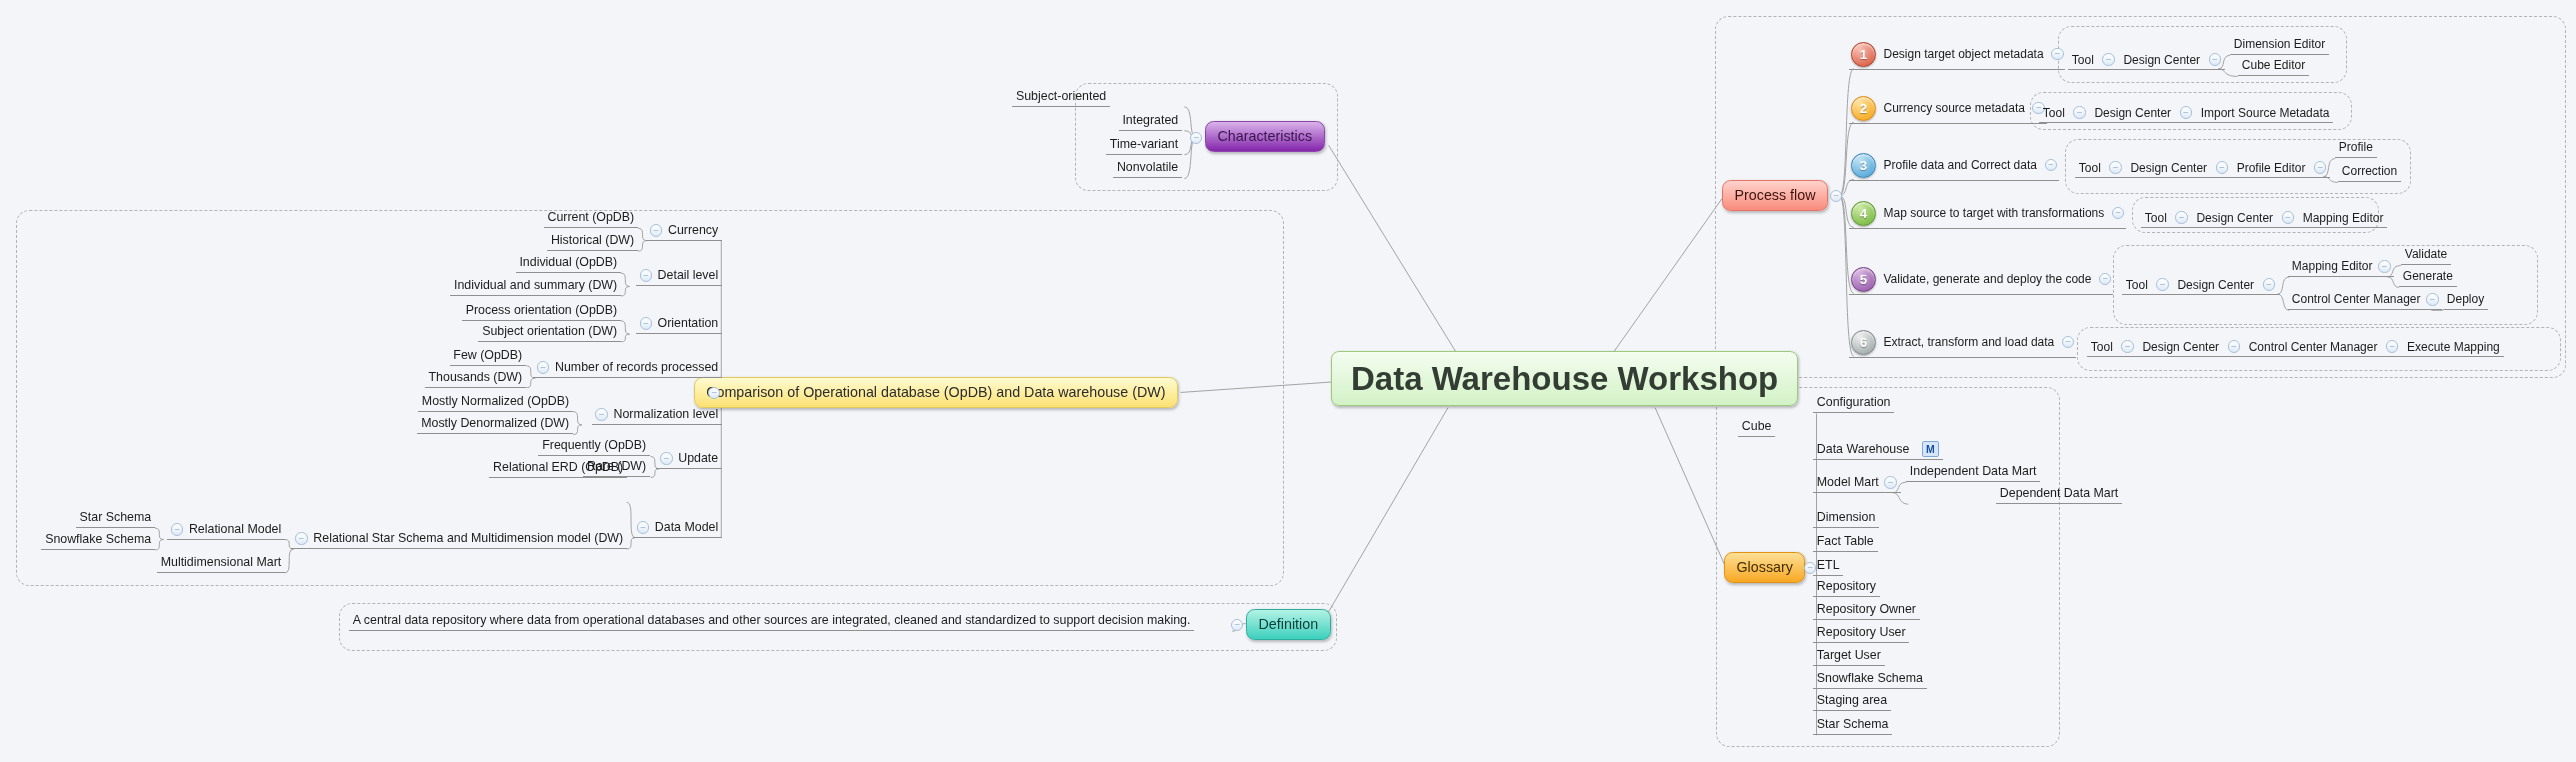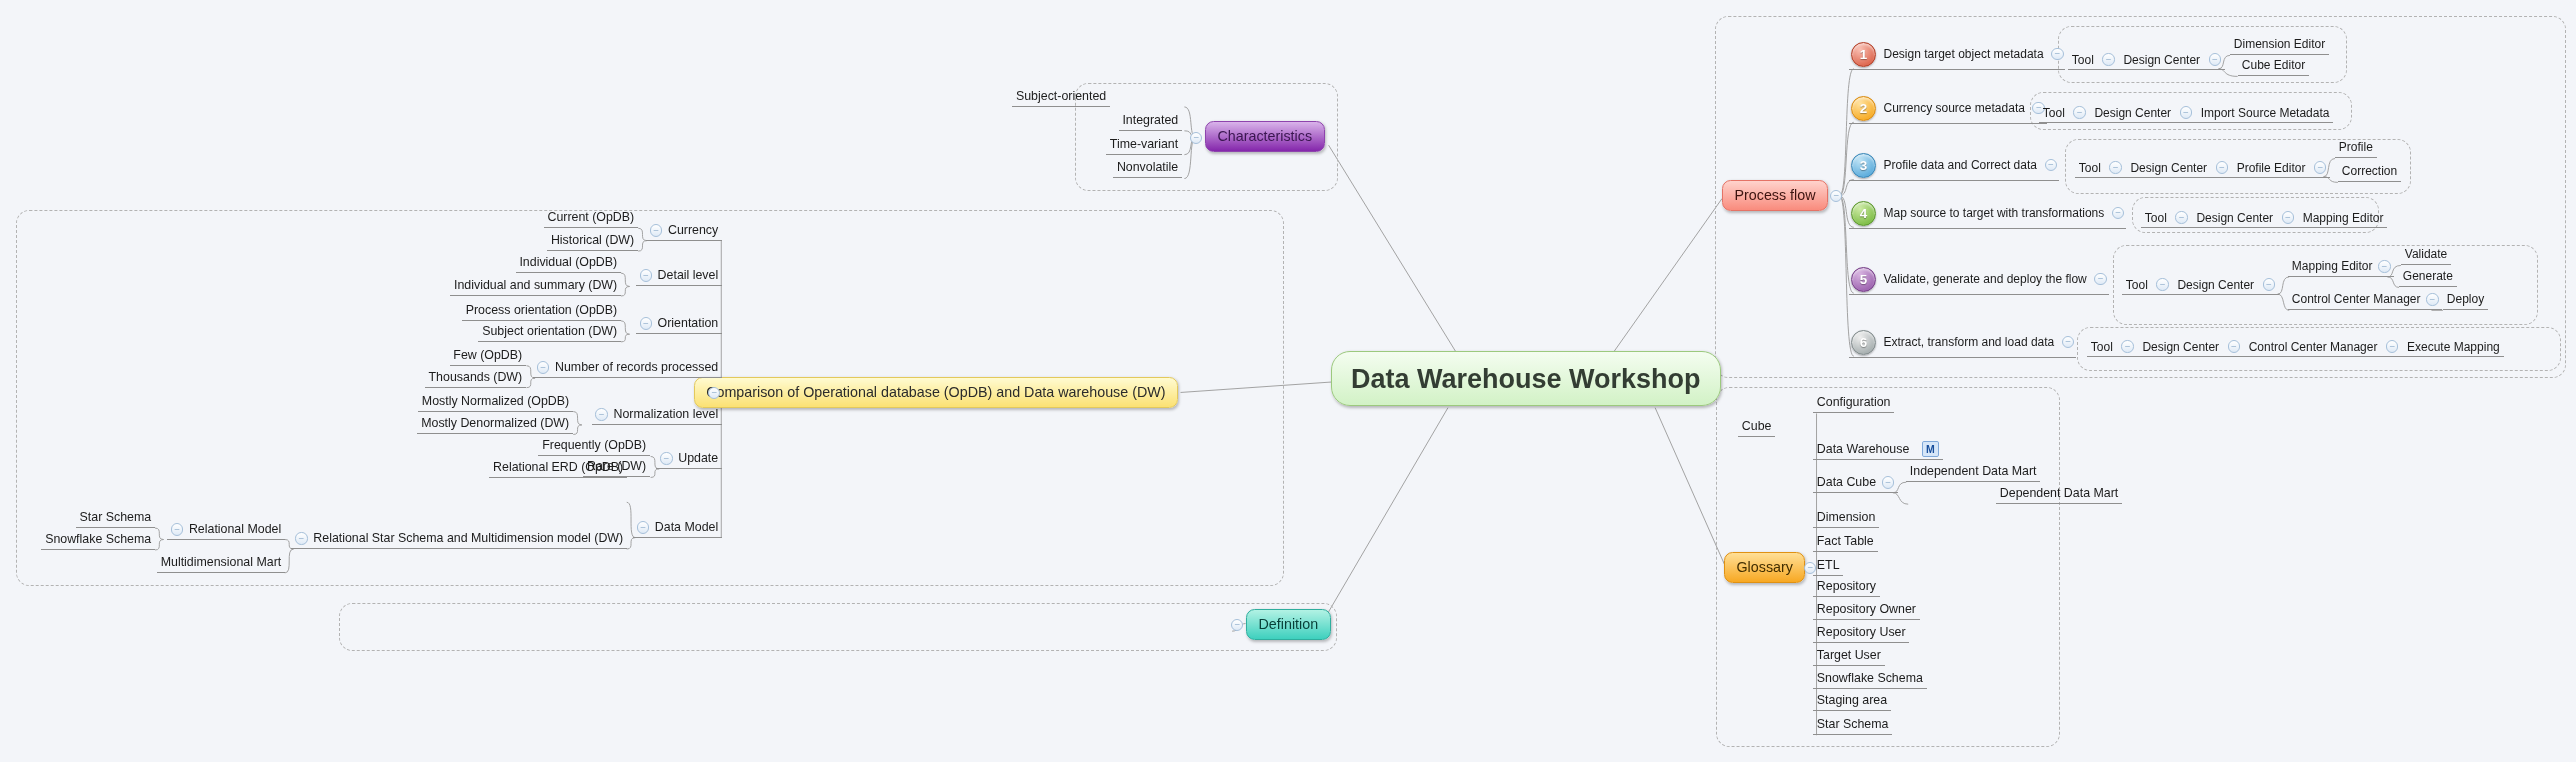--- a/index.html
+++ b/index.html
@@ -22,22 +22,22 @@
 
   .handle{display:inline-flex;align-items:center;justify-content:center;flex:0 0 auto;
           width:12.4px;height:12.4px;border-radius:50%;
           background:linear-gradient(#ffffff,#dfeaf6);border:1px solid #a6c0da;
           color:#93b1cd;font-size:9.6px;line-height:1;box-sizing:border-box;z-index:3;}
   .habs{position:absolute;}
 
   .bubble{position:absolute;z-index:2;white-space:nowrap;border-radius:8.6px;
           padding:4.8px 11.5px;font-size:14.3px;line-height:19px;
           box-shadow:1px 1.9px 2.9px rgba(0,0,0,.25);}
-  .bubble.center{font-size:27px;line-height:36px;font-weight:bold;color:#333d33;
-          padding:8.6px 19px;border-radius:19px;
+  .bubble.center{font-size:33px;line-height:36px;font-weight:bold;color:#333d33;
+          padding:8.6px 19px;border-radius:8px;
           background:linear-gradient(#f4fdf0,#d2f2c6);border:1px solid #9cc97e;}
   .bubble.purple{background:linear-gradient(#d9b3ea,#8426ab);border:1px solid #8e44ad;color:#3a1650;}
   .bubble.yellow{background:linear-gradient(#fffbd1,#fbe173);border:1px solid #e3c95c;color:#2b2b2b;}
   .bubble.teal{background:linear-gradient(#b2f2e4,#3ed0be);border:1px solid #2fae9e;color:#083f38;}
   .bubble.red{background:linear-gradient(#ffd3cc,#f98b7d);border:1px solid #e57366;color:#3d1410;}
   .bubble.orange{background:linear-gradient(#ffdf96,#f7a823);border:1px solid #e09112;color:#402d00;}
 
   .step{position:absolute;z-index:2;display:flex;align-items:center;gap:7.6px;height:30px;
         border-bottom:1px solid #8f8f8f;white-space:nowrap;font-size:12px;padding:0 1.9px;}
   .chain{position:absolute;z-index:2;display:flex;align-items:center;gap:8.6px;height:17px;
@@ -204,20 +204,21 @@
   <div class="fork flex" style="right:2291px;top:522px">
     <span class="handle">−</span>
     <span>Relational Model</span>
   </div>
   <div class="fork" style="right:2421px;top:510px">Star Schema</div>
   <div class="fork" style="right:2421px;top:532px">Snowflake Schema</div>
   <div class="fork" style="right:2291px;top:555px">Multidimensional Mart</div>
 
   <div class="bubble teal" style="left:1246px;top:609px">Definition</div>
   <span class="handle habs" style="left:1231px;top:619px">−</span>
+  <div class="fork" style="left:349px;top:613px">A central data repository where data from operational databases and other sources are integrated, cleaned and standardized to support decision making.</div>
 
   <div class="bubble red" style="left:1722px;top:180px">Process flow</div>
   <span class="handle habs" style="left:1830px;top:190px">−</span>
 
   <div class="step" style="left:1849px;top:39px">
     <span class="numicon n1">1</span>
     <span>Design target object metadata</span>
     <span class="handle">−</span>
   </div>
   <div class="chain" style="left:2068px;top:51px">
@@ -266,21 +267,21 @@
   <div class="chain" style="left:2141px;top:209px">
     <span>Tool</span>
     <span class="handle">−</span>
     <span>Design Center</span>
     <span class="handle">−</span>
     <span>Mapping Editor</span>
   </div>
 
   <div class="step" style="left:1849px;top:264px">
     <span class="numicon n5">5</span>
-    <span>Validate, generate and deploy the flow</span>
+    <span>Validate, generate and deploy the code</span>
     <span class="handle">−</span>
   </div>
   <div class="chain" style="left:2122px;top:276px">
     <span>Tool</span>
     <span class="handle">−</span>
     <span>Design Center</span>
     <span class="handle">−</span>
   </div>
   <div class="fork pf flex" style="left:2288px;top:259px">
     <span>Mapping Editor</span>
@@ -312,21 +313,21 @@
   <div class="bubble orange" style="left:1724px;top:552px">Glossary</div>
   <span class="handle habs" style="left:1804px;top:562px">−</span>
 
   <div class="fork" style="left:1813px;top:395px">Configuration</div>
   <div class="fork" style="left:1738px;top:419px">Cube</div>
   <div class="fork flex" style="left:1813px;top:441px">
     <span>Data Warehouse</span>
     <span class="mbadge">M</span>
   </div>
   <div class="fork flex" style="left:1813px;top:475px">
-    <span>Data Cube</span>
+    <span>Model Mart</span>
     <span class="handle">−</span>
   </div>
   <div class="fork" style="left:1906px;top:464px">Independent Data Mart</div>
   <div class="fork" style="left:1996px;top:486px">Dependent Data Mart</div>
   <div class="fork" style="left:1813px;top:510px">Dimension</div>
   <div class="fork" style="left:1813px;top:534px">Fact Table</div>
   <div class="fork" style="left:1813px;top:558px">ETL</div>
   <div class="fork" style="left:1813px;top:579px">Repository</div>
   <div class="fork" style="left:1813px;top:602px">Repository Owner</div>
   <div class="fork" style="left:1813px;top:625px">Repository User</div>

